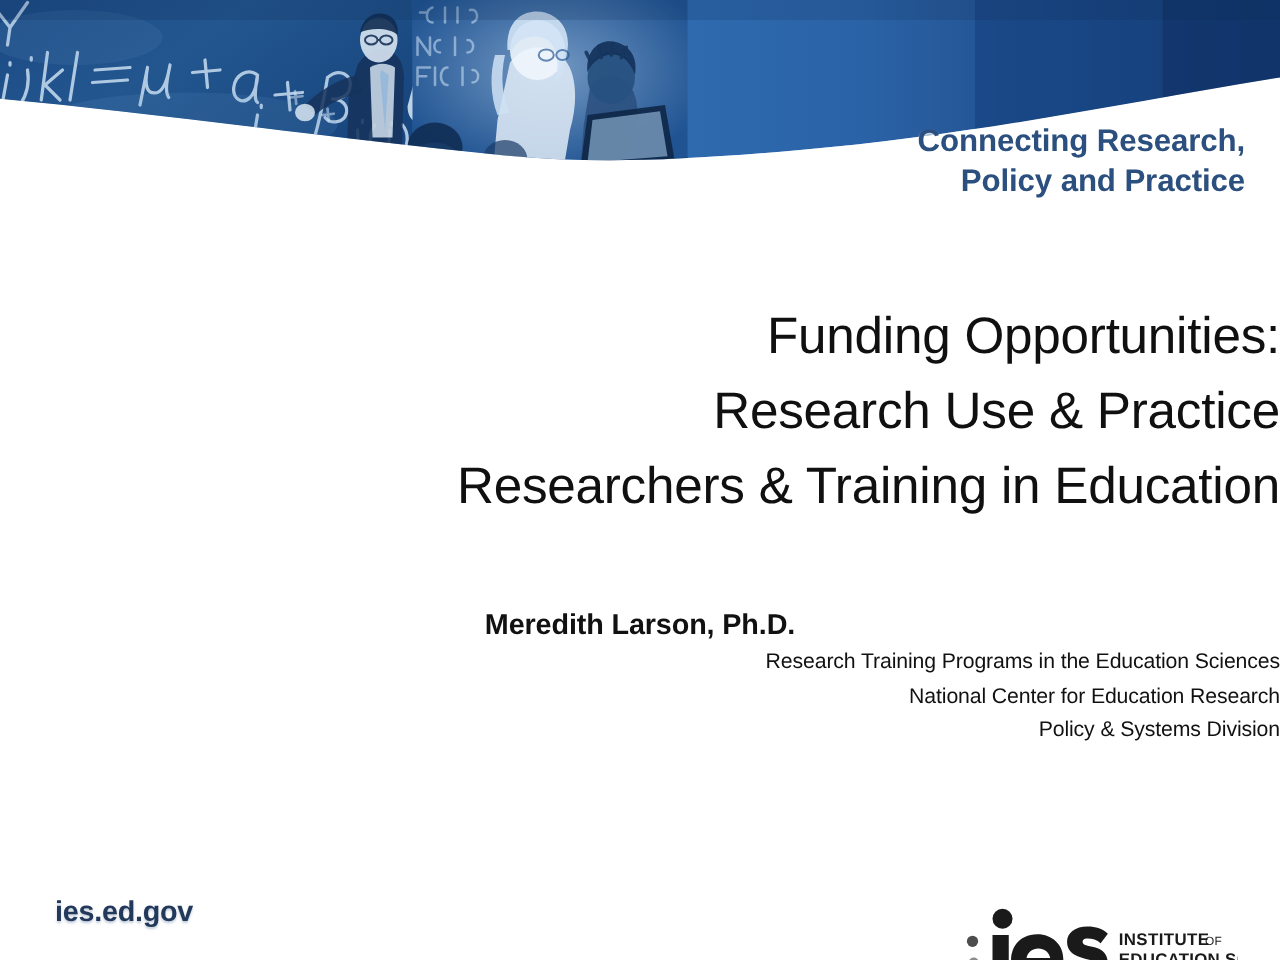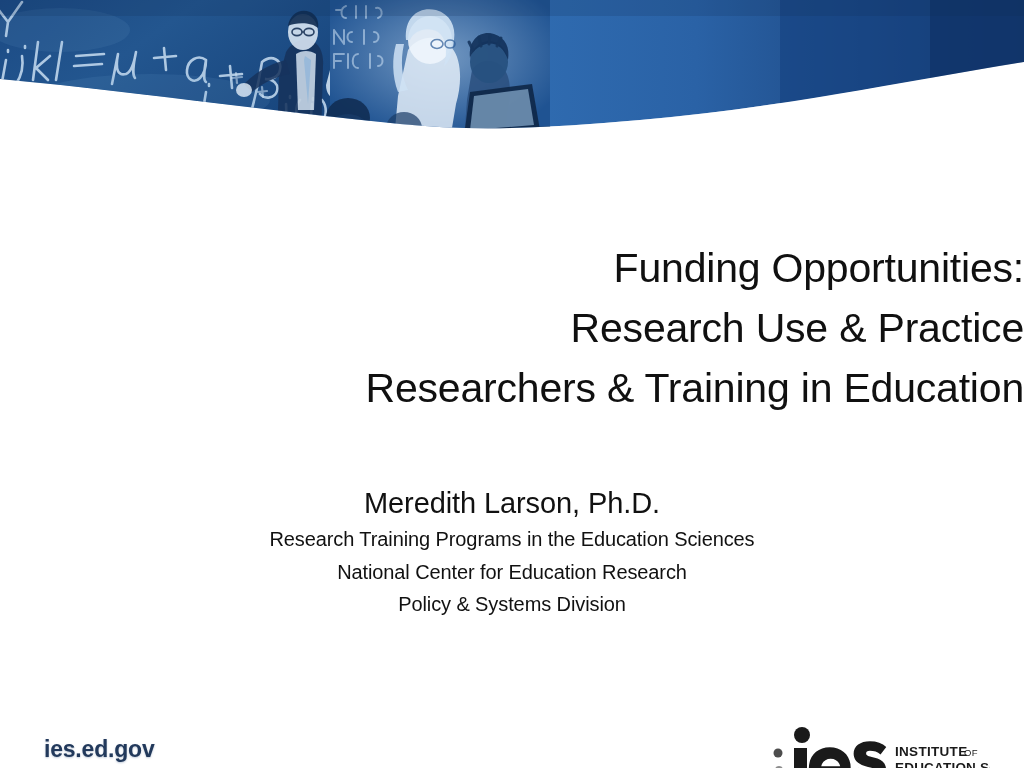--- a/index.html
+++ b/index.html
@@ -76,44 +76,44 @@
   #presenter-block {
     position: absolute;
     left: 0;
     top: 484px;
     width: 1024px;
     text-align: center;
     color: #111111;
   }
   #presenter-name {
     display: block;
-    font-size: 29px;
-    font-weight: normal;
+    font-size: 23px;
+    font-weight: bold;
     line-height: 1.36;
     letter-spacing: -0.1px;
   }
   #presenter-block .aff-line {
     display: block;
-    font-size: 20px;
+    font-size: 17px;
     font-weight: normal;
     line-height: 1.62;
     letter-spacing: -0.1px;
+    text-align: right;
   }
 
   
   #footer-url {
     position: absolute;
     left: 44px;
     top: 716px;
     font-size: 23px;
     font-weight: bold;
     color: #22395b;
     letter-spacing: -0.2px;
     text-shadow: 0 1px 2px rgba(120,140,170,0.45);
-    margin-top: 20px;
   }
 
   
   #ies-logo {
     position: absolute;
     left: 768px;
     top: 726px;
     width: 222px;
     height: 62px;
   }
@@ -297,20 +297,24 @@
 
         <rect x="0" y="0" width="1024" height="16" fill="#0e2a52" opacity="0.18"></rect>
       </g>
 
       <path d="M0,79 C 120,90 260,110 400,124 C 470,131 540,129 640,120
                C 780,108 900,82 1024,62 L1024,74 C 900,94 780,120 640,132
                C 540,141 470,143 400,136 C 260,122 120,102 0,91 Z" fill="#ffffff" opacity="0.55"></path>
     </svg>
   </div>
 
+  <div id="tagline">
+    <span class="tl-line">Connecting Research,</span>
+    <span class="tl-line">Policy and Practice</span>
+  </div>
 
   <h1 id="title-block">
     <span class="t-line">Funding Opportunities:</span>
     <span class="t-line">Research Use &amp; Practice</span>
     <span class="t-line">Researchers &amp; Training in Education</span>
   </h1>
 
   <div id="presenter-block">
     <span id="presenter-name">Meredith Larson, Ph.D.</span>
     <span class="aff-line">Research Training Programs in the Education Sciences</span>

